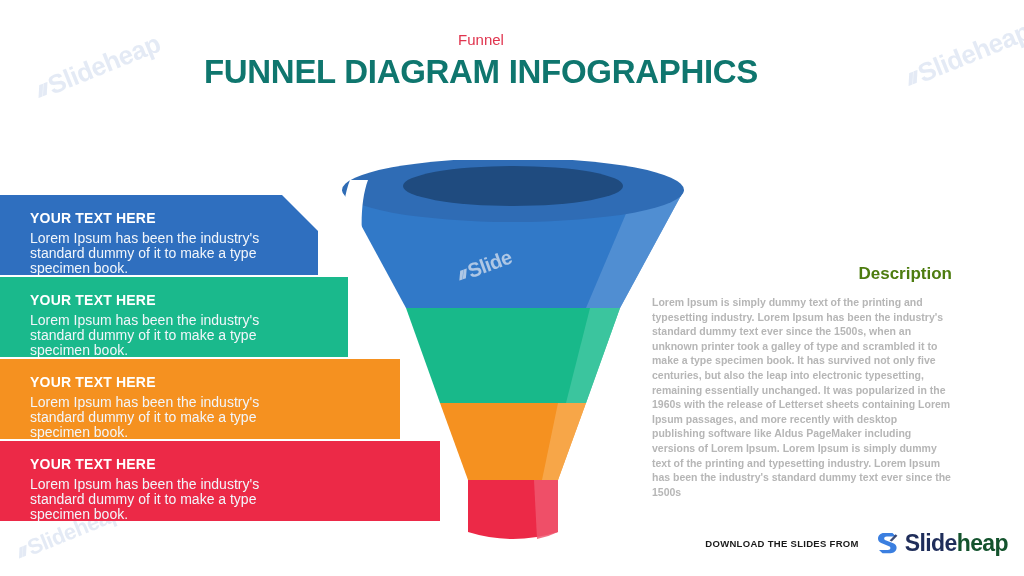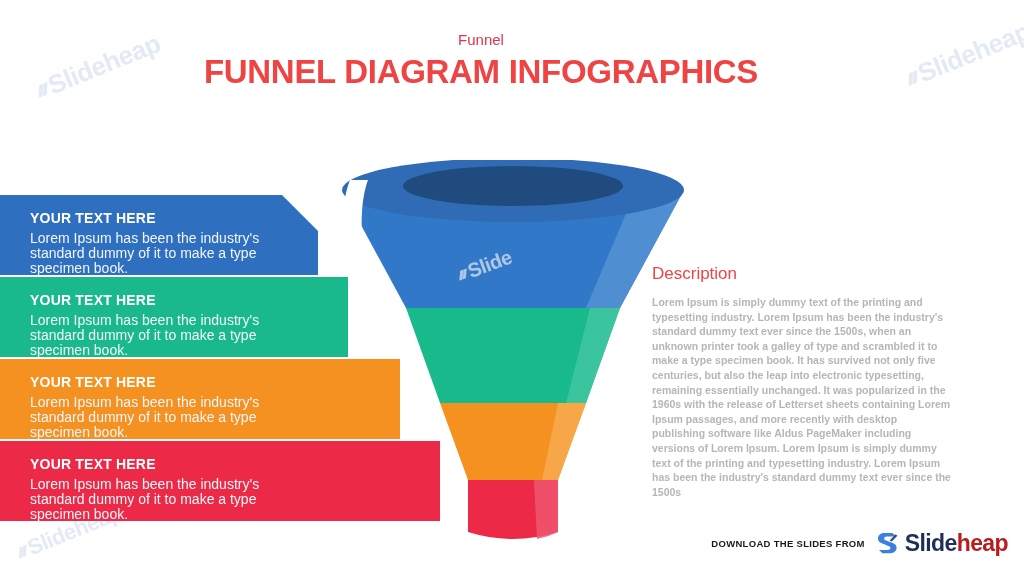--- a/index.html
+++ b/index.html
@@ -57,21 +57,21 @@
     text-align: center;
   }
   .eyebrow {
     color: #e0344e;
     font-size: 15px;
     font-weight: 400;
     line-height: 20px;
     margin-bottom: 2px;
   }
   .main-title {
-    color: #ef4444;
+    color: #0f766e;
     font-size: 33px;
     font-weight: 700;
     letter-spacing: -0.3px;
     line-height: 40px;
     margin: 0;
   }
   .subtitle {
     color: #9b9b9b;
     font-size: 16px;
     font-weight: 400;
@@ -153,62 +153,63 @@
 
   
   .description {
     position: absolute;
     left: 652px;
     top: 263px;
     width: 300px;
   }
   .desc-title {
     font-size: 17px;
-    font-weight: 400;
-    color: #ef4444;
+    font-weight: 700;
+    color: #4d7c0f;
     margin: 0 0 10px 0;
     line-height: 22px;
+    text-align: right;
   }
   .desc-body {
     font-size: 10.5px;
     line-height: 14.6px;
     color: #b6b6b6;
     margin: 0;
     text-align: left;
     font-weight: bold;
   }
 
   
   .footer {
     position: absolute;
     right: 16px;
     bottom: 20px;
     display: flex;
     align-items: center;
-    gap: 10px;
+    gap: 16px;
   }
   .footer-label {
     font-size: 9.5px;
     font-weight: 700;
     color: #1a1a1a;
     letter-spacing: 0.3px;
   }
   .brand {
     display: flex;
     align-items: center;
     gap: 4px;
   }
   .brand-text {
     font-size: 23px;
     font-weight: 700;
     letter-spacing: -0.6px;
     line-height: 24px;
   }
   .brand-slide { color: #1f2d5a; }
-  .brand-heap  { color: #b91c1c; }
+  .brand-heap  { color: #14532d; }
 </style>
 </head>
 <body>
 
 <div class="slide">
 
   <div class="watermark wm-1"><span class="wm-mark">⏸</span><span>Slideheap</span></div>
   <div class="watermark wm-2"><span class="wm-mark">⏸</span><span>Slideheap</span></div>
   <div class="watermark wm-3"><span class="wm-mark">⏸</span><span>Slideheap</span></div>
 

